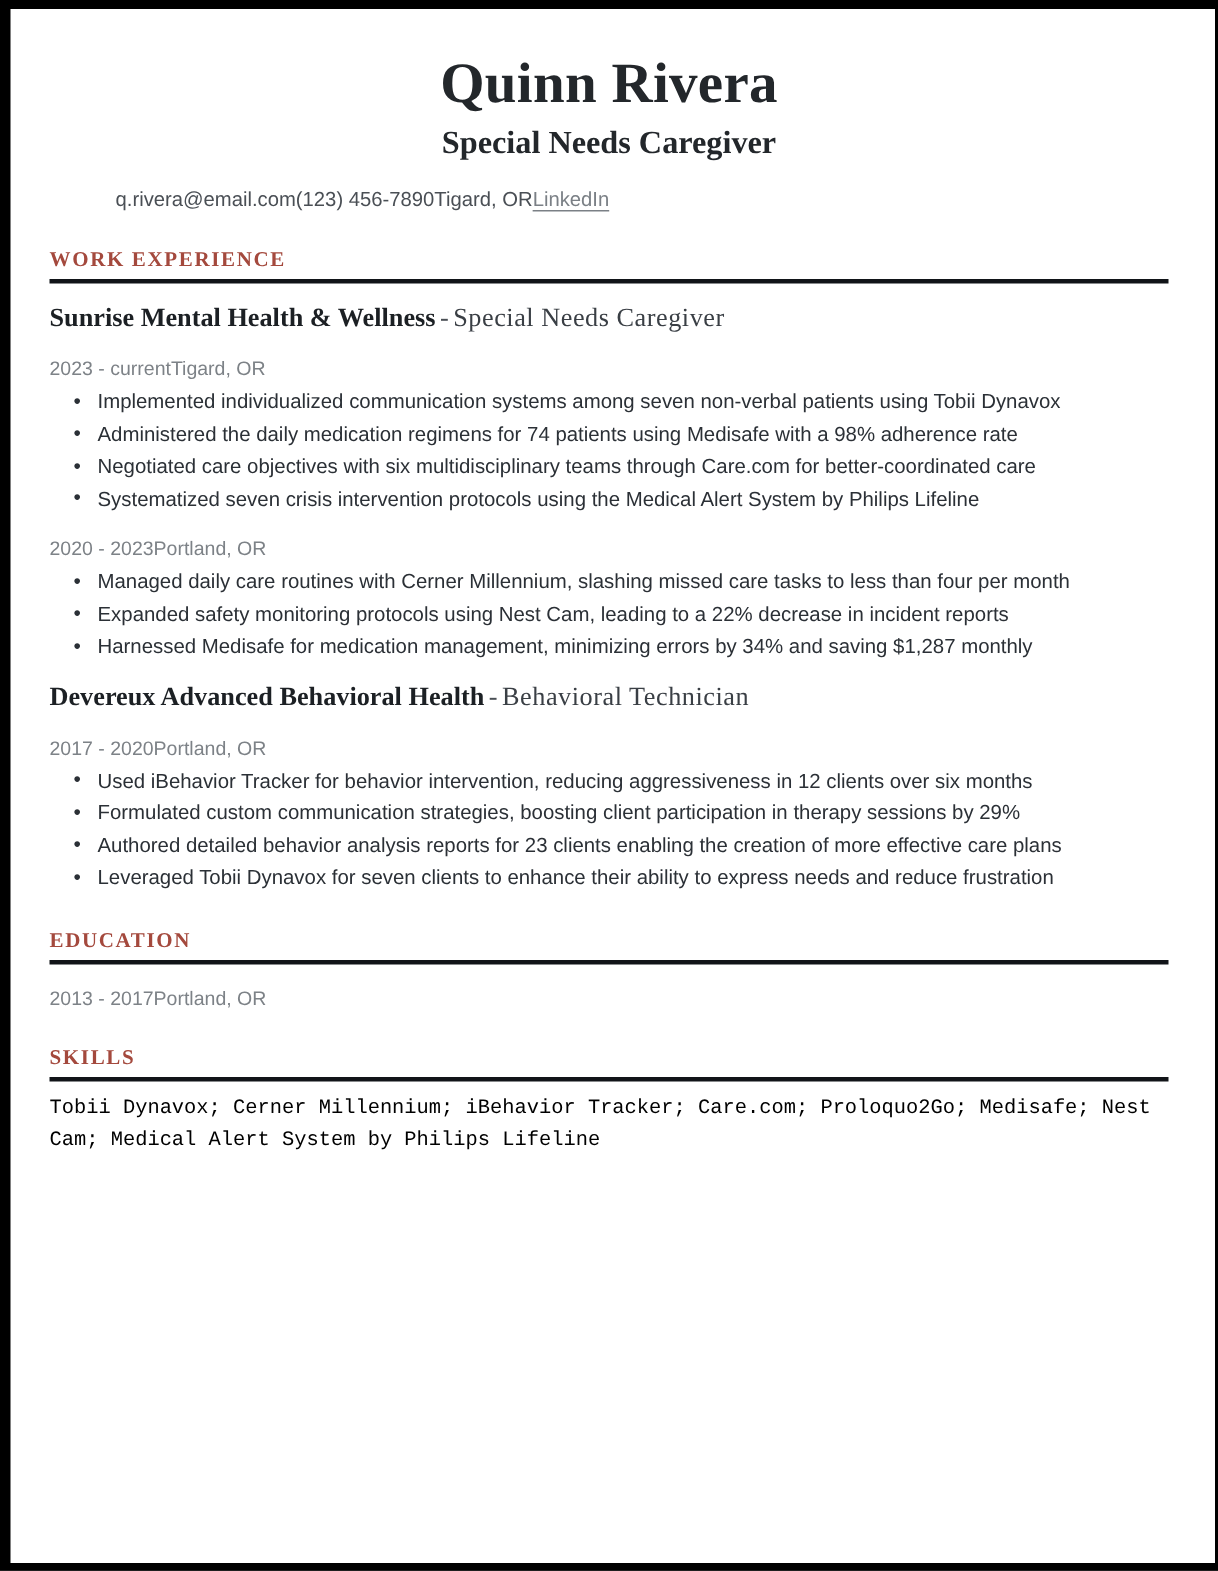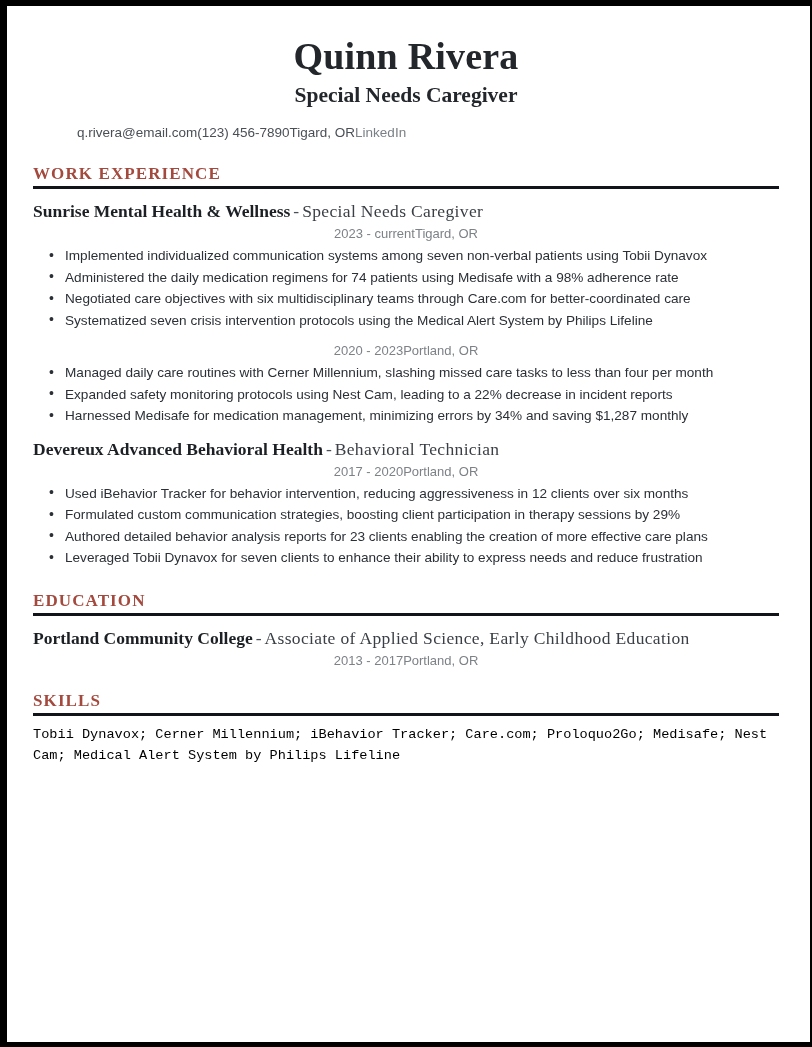--- a/index.html
+++ b/index.html
@@ -73,31 +73,32 @@
   }
   .contact-item {
     font-family: "Liberation Sans", sans-serif;
     font-size: 13.5px;
     line-height: 18px;
     color: #4a4f55;
     white-space: nowrap;
   }
   .contact-item.link {
     color: #7b8086;
+    text-decoration: underline;
     text-underline-offset: 3px;
   }
 
   
   .section {
     margin-top: 22px;
   }
   .section-title {
     font-family: "Liberation Serif", serif;
     font-weight: bold;
-    font-size: 17px;
+    font-size: 14px;
     line-height: 19px;
     letter-spacing: 1.1px;
     color: #a4493d;
     text-transform: uppercase;
     padding-bottom: 3px;
   }
   .section-rule {
     height: 3px;
     background: #111418;
     width: 100%;
@@ -125,23 +126,23 @@
     padding: 0 3px;
   }
   .role {
     font-weight: normal;
     color: #3a3f45;
     letter-spacing: 0.35px;
   }
 
   .meta-row {
     display: flex;
-    justify-content: center;
+    justify-content: flex-start;
     align-items: baseline;
-    margin-top: 2px;
+    margin-top: 14px;
   }
   .meta-dates, .meta-location {
     font-family: "Liberation Sans", sans-serif;
     font-size: 13px;
     line-height: 17px;
     color: #7d8287;
   }
 
   ul.bullets {
     list-style: none;
@@ -240,23 +241,20 @@
             <li>Leveraged Tobii Dynavox for seven clients to enhance their ability to express needs and reduce frustration</li>
           </ul>
         </div>
       </div>
 
       <div class="section">
         <div class="section-title">EDUCATION</div>
         <div class="section-rule"></div>
 
         <div class="entry">
-          <div class="entry-head">
-            <span class="org">Portland Community College</span><span class="sep">-</span><span class="role">Associate of Applied Science, Early Childhood Education</span>
-          </div>
           <div class="meta-row">
             <span class="meta-dates">2013 - 2017</span>
             <span class="meta-location">Portland, OR</span>
           </div>
         </div>
       </div>
 
       <div class="section">
         <div class="section-title">SKILLS</div>
         <div class="section-rule"></div>

